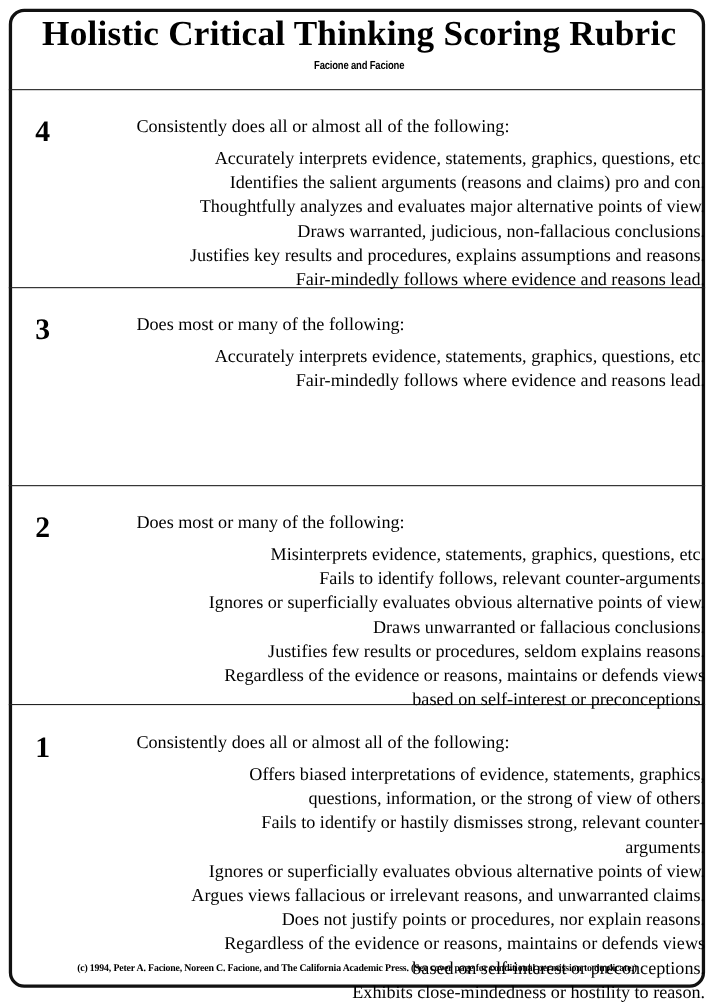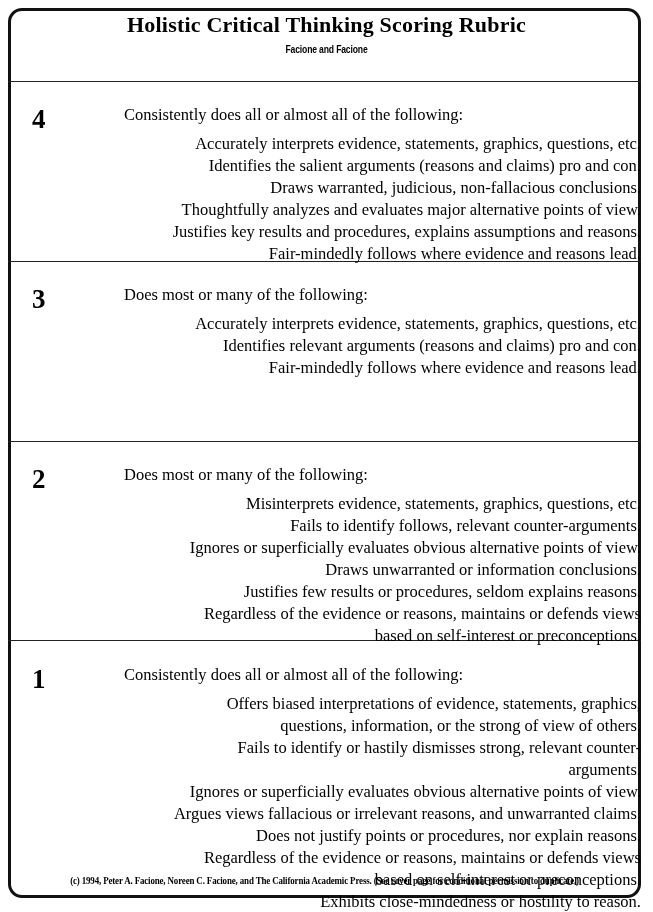--- a/index.html
+++ b/index.html
@@ -41,21 +41,21 @@
   .header {
     position: absolute;
     left: 0;
     top: 0;
     width: 100%;
     text-align: center;
   }
   .doc-title {
     font-family: "Liberation Serif", "DejaVu Serif", serif;
     font-weight: bold;
-    font-size: 22px;
+    font-size: 32px;
     letter-spacing: 0.2px;
     margin: 0;
     padding-top: 13px;
     line-height: 1.1;
   }
   .doc-subtitle {
     font-family: "Liberation Sans", "DejaVu Sans", sans-serif;
     font-weight: bold;
     font-size: 10.5px;
     margin: 0;
@@ -151,49 +151,48 @@
   <div class="rule" style="top:441px;"></div>
   <div class="rule" style="top:640px;"></div>
 
   <div class="block" style="top:106px;">
     <div class="score-row">
       <div class="score-num">4</div>
       <p class="score-head">Consistently does all or almost all of the following:</p>
       <ul class="criteria">
         <li><span>Accurately interprets evidence, statements, graphics, questions, etc.</span></li>
         <li><span>Identifies the salient arguments (reasons and claims) pro and con.</span></li>
+        <li><span>Thoughtfully analyzes and evaluates major alternative points of view.</span></li>
         <li><span>Draws warranted, judicious, non-fallacious conclusions.</span></li>
-        <li><span>Thoughtfully analyzes and evaluates major alternative points of view.</span></li>
         <li><span>Justifies key results and procedures, explains assumptions and reasons.</span></li>
         <li><span>Fair-mindedly follows where evidence and reasons lead.</span></li>
       </ul>
     </div>
   </div>
 
   <div class="block" style="top:286px;">
     <div class="score-row">
       <div class="score-num">3</div>
       <p class="score-head">Does most or many of the following:</p>
       <ul class="criteria">
         <li><span>Accurately interprets evidence, statements, graphics, questions, etc.</span></li>
-        <li><span>Identifies relevant arguments (reasons and claims) pro and con.</span></li>
         <li><span>Fair-mindedly follows where evidence and reasons lead.</span></li>
       </ul>
     </div>
   </div>
 
   <div class="block" style="top:466px;">
     <div class="score-row">
       <div class="score-num">2</div>
       <p class="score-head">Does most or many of the following:</p>
       <ul class="criteria">
         <li><span>Misinterprets evidence, statements, graphics, questions, etc.</span></li>
         <li><span>Fails to identify follows, relevant counter-arguments.</span></li>
         <li><span>Ignores or superficially evaluates obvious alternative points of view.</span></li>
-        <li><span>Draws unwarranted or information conclusions.</span></li>
+        <li><span>Draws unwarranted or fallacious conclusions.</span></li>
         <li><span>Justifies few results or procedures, seldom explains reasons.</span></li>
         <li><span>Regardless of the evidence or reasons, maintains or defends views</span><span class="cont">based on self-interest or preconceptions.</span></li>
       </ul>
     </div>
   </div>
 
   <div class="block" style="top:666px;">
     <div class="score-row">
       <div class="score-num">1</div>
       <p class="score-head">Consistently does all or almost all of the following:</p>

